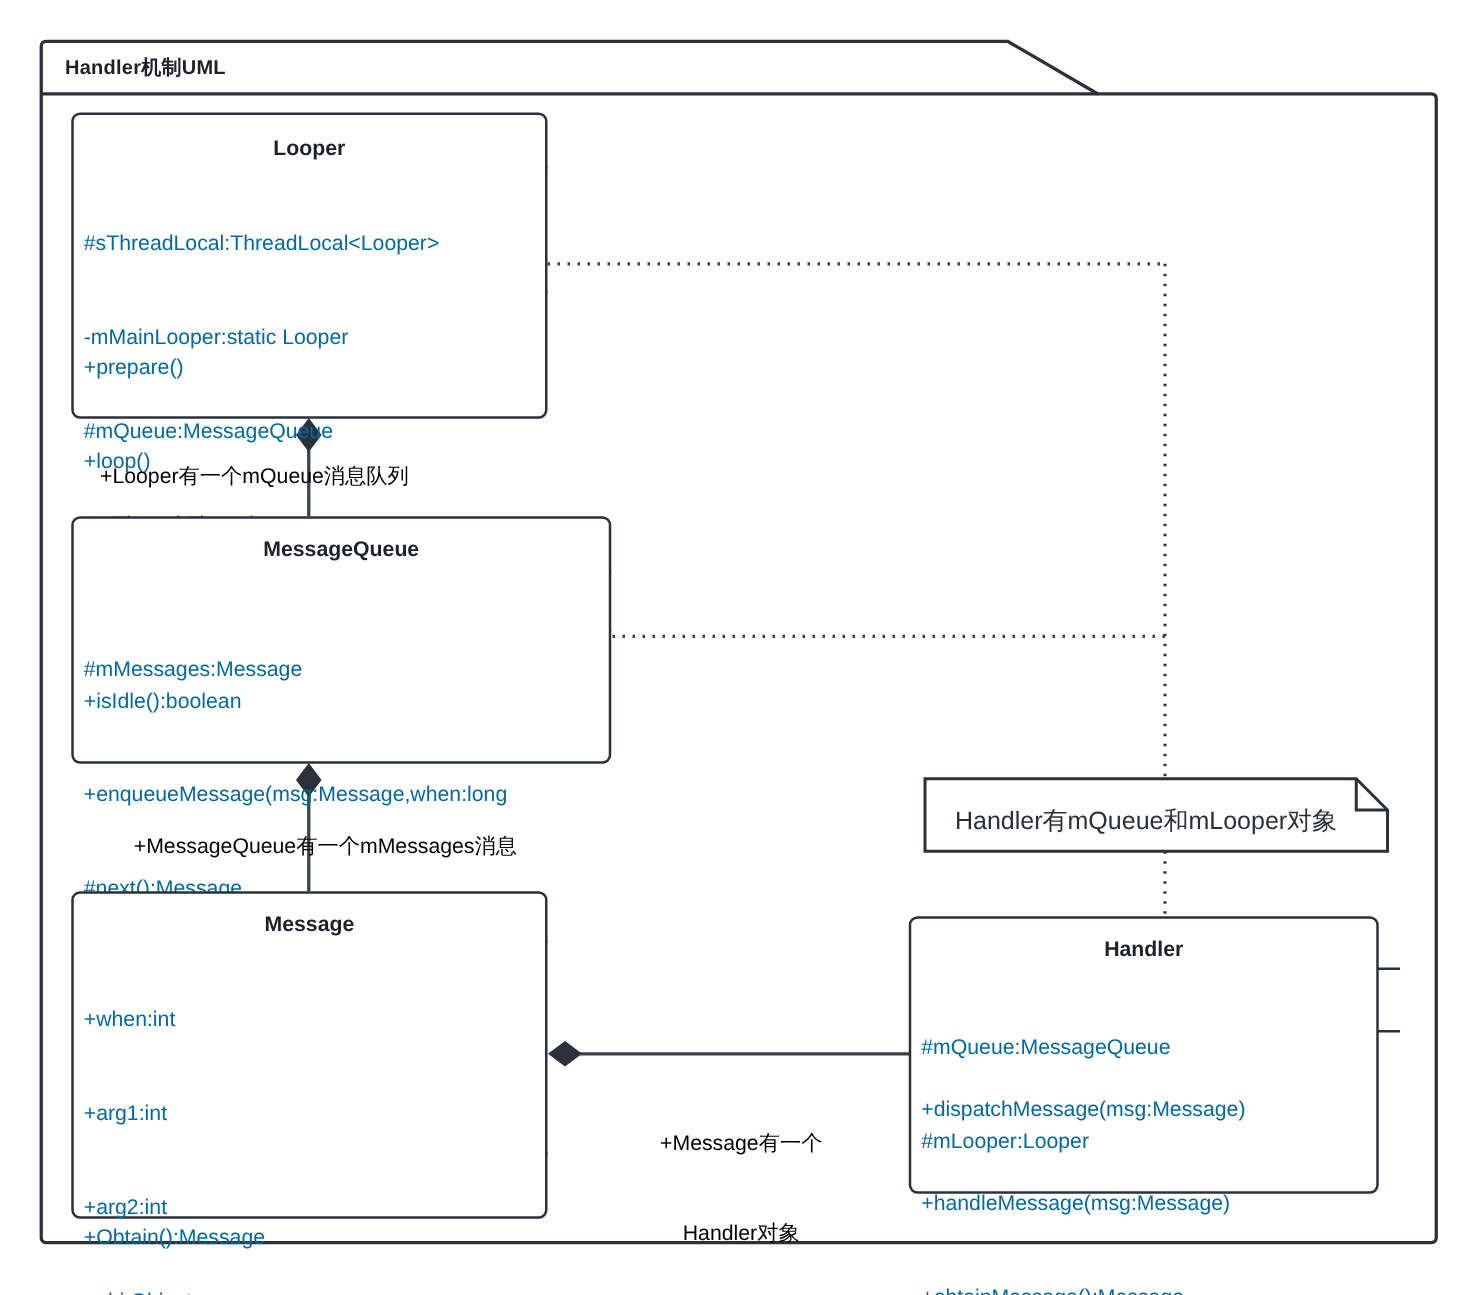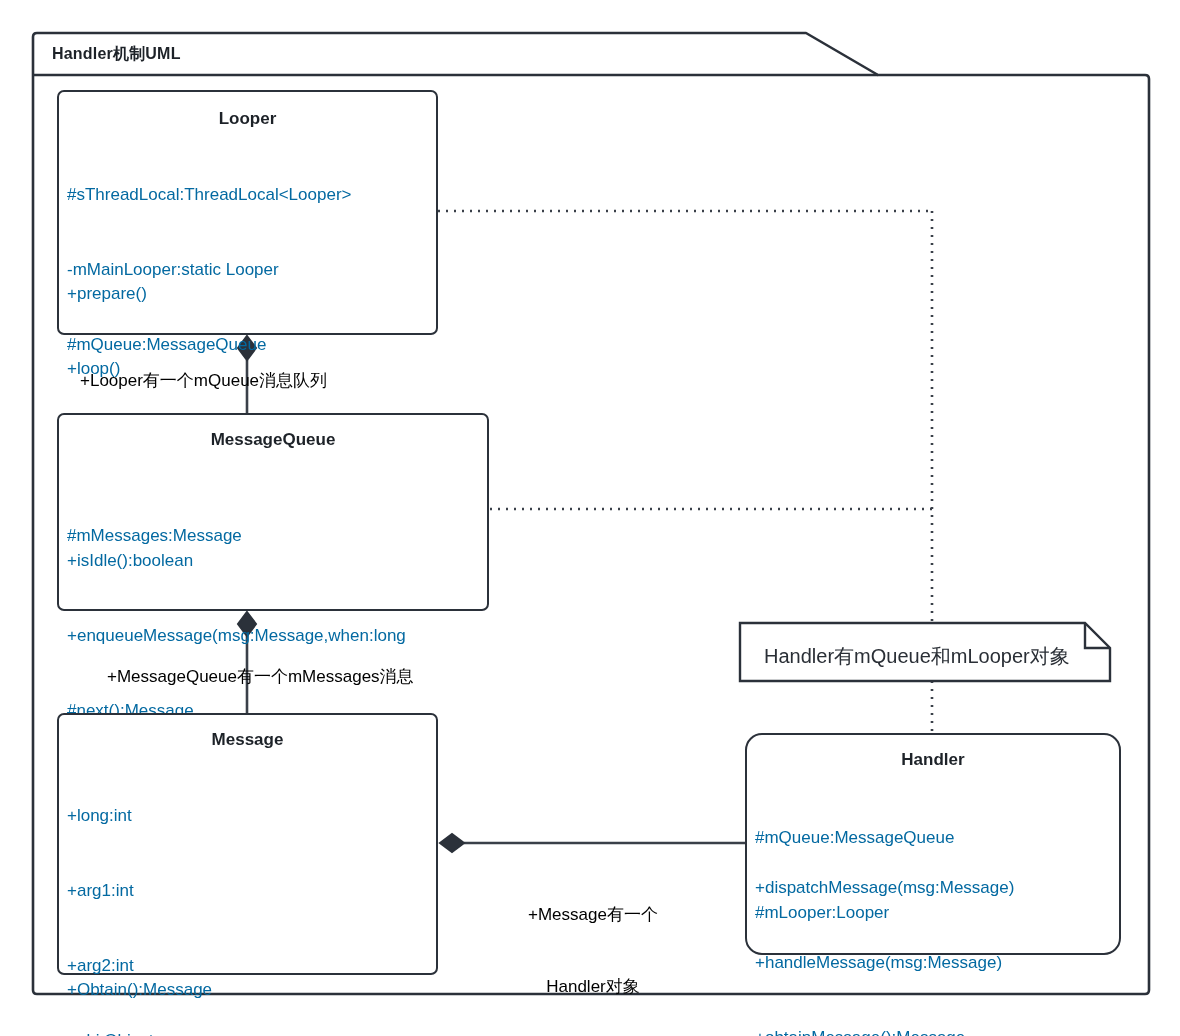--- a/index.html
+++ b/index.html
@@ -170,35 +170,35 @@
       <div>+isIdle():boolean</div>
       <div>+enqueueMessage(msg:Message,when:long</div>
       <div>#next():Message</div>
       <div>+removeMessage()</div>
     </div>
   </div>
 
   <div class="clsbox" style="left:57px; top:713px; width:381px; height:262px;">
     <div class="cls-title" style="position:absolute; left:0; right:0; top:16px;">Message</div>
     <div class="cls-lines" style="top:38px;">
-      <div>+long:int</div>
+      <div>+when:int</div>
       <div>+arg1:int</div>
       <div>+arg2:int</div>
       <div>+obj:Object</div>
       
       
       
     </div>
     <div class="cls-lines" style="top:212px;">
       <div>+Obtain():Message</div>
       
     </div>
   </div>
 
-  <div class="clsbox" style="left:745px; top:733px; width:376px; height:222px;border-radius:17px;">
+  <div class="clsbox" style="left:727px; top:733px; width:376px; height:222px;">
     <div class="cls-title" style="position:absolute; left:0; right:0; top:16px;">Handler</div>
     <div class="cls-lines" style="top:40px;">
       <div>#mQueue:MessageQueue</div>
       <div>#mLooper:Looper</div>
     </div>
     <div class="cls-lines" style="top:90px;">
       <div>+dispatchMessage(msg:Message)</div>
       <div>+handleMessage(msg:Message)</div>
       <div>+obtainMessage():Message</div>
       

